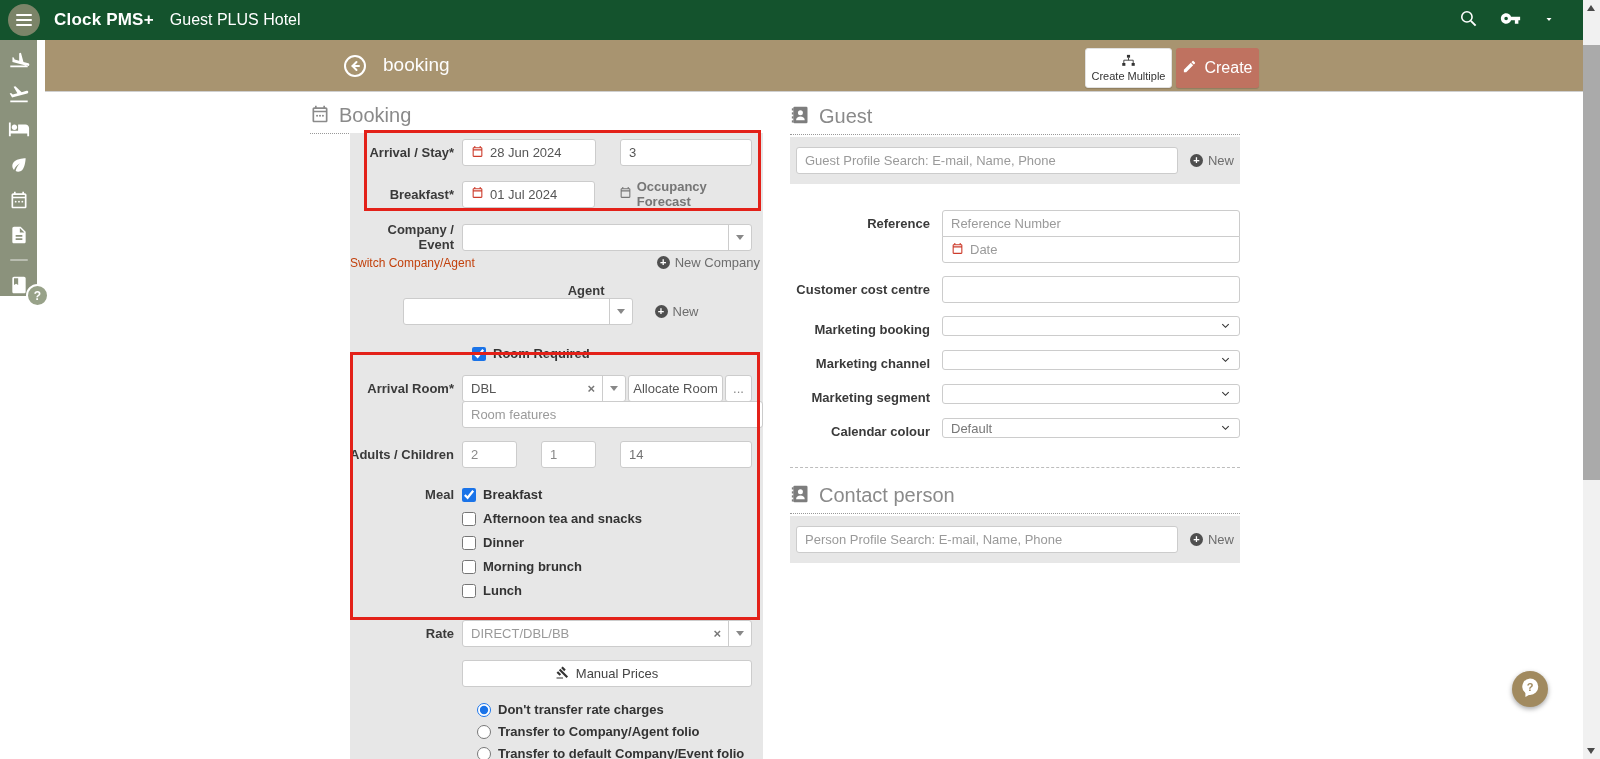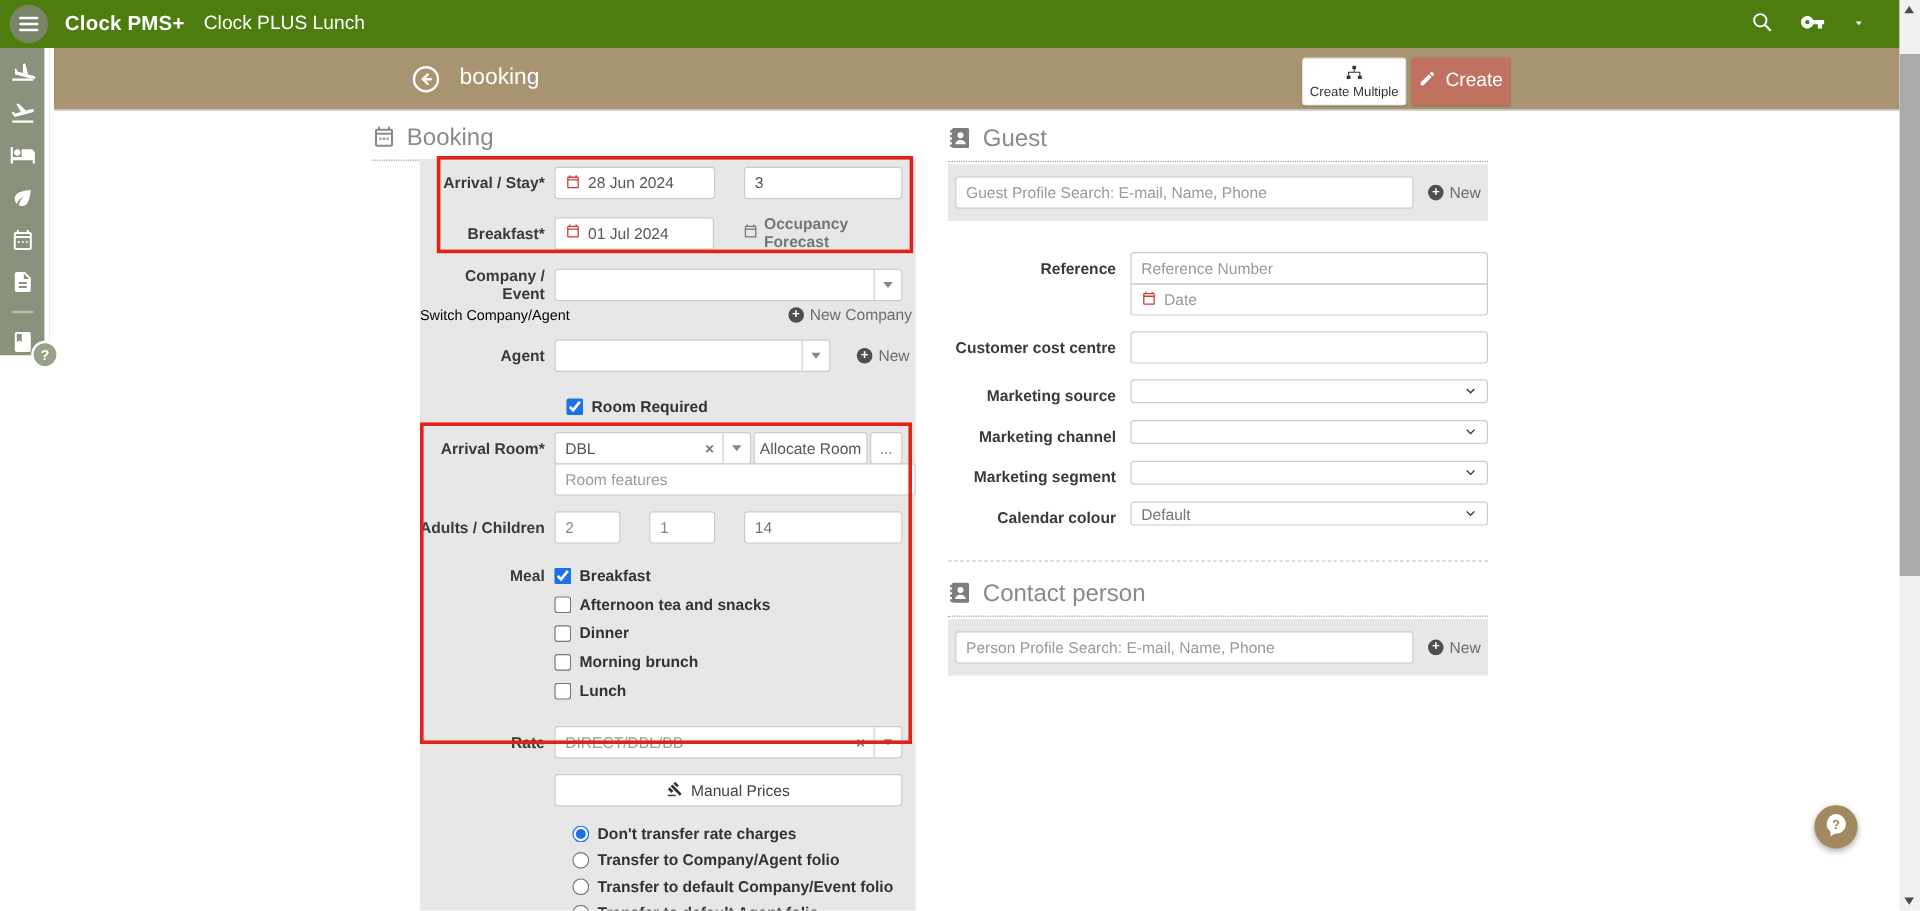--- a/index.html
+++ b/index.html
@@ -6,21 +6,21 @@
   html,body { width:1600px; height:759px; overflow:hidden; }
   body {
     font-family: "Liberation Sans", "DejaVu Sans", sans-serif;
     background:#fff; position:relative; font-size:13px; color:#333;
   }
   .i { display:inline-block; vertical-align:middle; }
 
   
   .topbar {
     position:absolute; left:0; top:0; width:1583px; height:40px;
-    background:#4d7c0f; display:flex; align-items:center; color:#fff; z-index:30;
+    background:#14532d; display:flex; align-items:center; color:#fff; z-index:30;
   }
   .hamburger {
     width:32px; height:32px; border-radius:50%; background:#7b8468; border:none;
     margin-left:8px; display:flex; align-items:center; justify-content:center; cursor:pointer;
   }
   .hamburger .bars { width:16px; }
   .hamburger .bars span { display:block; height:2px; background:#fff; margin:3px 0; border-radius:1px; }
   .brand { font-size:17px; font-weight:bold; margin-left:14px; letter-spacing:.2px; }
   .hotel { font-size:16px; margin-left:16px; }
   .topbar-right { position:absolute; right:28px; top:0; height:40px; display:flex; align-items:center; gap:22px; }
@@ -90,21 +90,21 @@
   .combo .val.ph { color:#9a9a9a; }
   .combo .clear { color:#777; font-size:13px; font-weight:bold; padding:0 7px; cursor:pointer; }
   .combo .caret { width:23px; align-self:stretch; border-left:1px solid #ccc; display:flex; align-items:center; justify-content:center; cursor:pointer; }
   .tri { width:0; height:0; border-left:4px solid transparent; border-right:4px solid transparent; border-top:5px solid #888; }
 
   .link-gray { color:#6d6d6d; font-size:13px; text-decoration:none; display:inline-flex; align-items:center; gap:5px; cursor:pointer; }
   .plus-circle {
     width:13px; height:13px; border-radius:50%; background:#4f4f4f; color:#fff; font-size:11px; font-weight:bold;
     display:inline-flex; align-items:center; justify-content:center; line-height:1;
   }
-  .small-gray { font-size:12px; color:#000000; }
+  .small-gray { font-size:12px; color:#c2410c; }
 
   .btn-light {
     height:27px; background:#fff; border:1px solid #ccc; border-radius:3px; color:#555;
     font-size:13px; font-family:inherit; cursor:pointer; display:flex; align-items:center; justify-content:center;
   }
 
   input[type="checkbox"], input[type="radio"] { width:14px; height:14px; accent-color:#1a73e8; margin:0; cursor:pointer; }
   .chk-row { display:flex; align-items:flex-end; gap:7px; font-weight:bold; color:#333; }
   .chk-list .chk-row { margin-bottom:8px; height:16px; }
   .radio-list { margin-left:127px; position:relative; z-index:2; }
@@ -144,21 +144,21 @@
 
 <div class="topbar">
   <button class="hamburger">
     <span class="bars">
         <span></span>
         <span></span>
         <span></span>
       </span>
   </button>
   <span class="brand">Clock PMS+</span>
-  <span class="hotel">Clock PLUS Lunch</span>
+  <span class="hotel">Guest PLUS Hotel</span>
   <div class="topbar-right">
     <span class="i">
       <svg width="19" height="19" viewBox="0 0 24 24">
           <circle cx="10" cy="10" r="6.5" fill="none" stroke="#fff" stroke-width="2"></circle>
           <line x1="15" y1="15" x2="21" y2="21" stroke="#fff" stroke-width="2.4"></line>
         </svg>
     </span>
     <span class="i">
       <svg width="21" height="21" viewBox="0 0 24 24">
           <path fill="#fff" d="M12.65 10C11.83 7.67 9.61 6 7 6c-3.31 0-6 2.69-6 6s2.69 6 6 6c2.61 0 4.83-1.67 5.65-4H17v4h4v-4h2v-4H12.65zM7 14c-1.1 0-2-.9-2-2s.9-2 2-2 2 .9 2 2-.9 2-2 2z"></path>
@@ -318,21 +318,21 @@
       </div>
     </div>
     <div style="display:flex; justify-content:space-between; align-items:center; padding:0 3px 0 0; margin-bottom:6px; position:relative; z-index:2;">
       <a class="small-gray">Switch Company/Agent</a>
       <a class="link-gray">
         <span class="plus-circle">+</span>
         <span>New Company</span>
       </a>
     </div>
 
-    <div class="bp-row" style="margin-top:13px;">
+    <div class="bp-row" style="margin-top:13px;flex-direction:column;">
       <span class="lbl">Agent</span>
       <div class="ctl">
         <div class="combo" style="width:230px;">
           <span class="val"></span>
           <span class="caret">
               <span class="tri"></span>
             </span>
         </div>
         <a class="link-gray" style="margin-left:22px;">
           <span class="plus-circle">+</span>
@@ -491,21 +491,21 @@
           </div>
         </div>
       </div>
 
       <div class="g-row">
         <span class="g-lbl">Customer cost centre</span>
         <div class="g-ctl"><input class="inp" style=""></div>
       </div>
 
       <div class="g-row">
-        <span class="g-lbl">Marketing source</span>
+        <span class="g-lbl">Marketing booking</span>
         <div class="g-ctl">
           <div class="sel">
             <span></span>
             <span><svg width="11" height="11" viewBox="0 0 24 24">
                   <path d="M5 9l7 7 7-7" fill="none" stroke="#333" stroke-width="2.4"></path>
                 </svg></span>
           </div>
         </div>
       </div>
 

